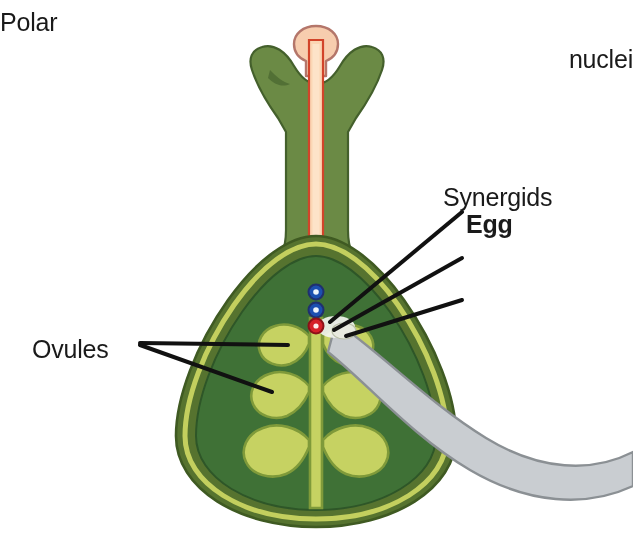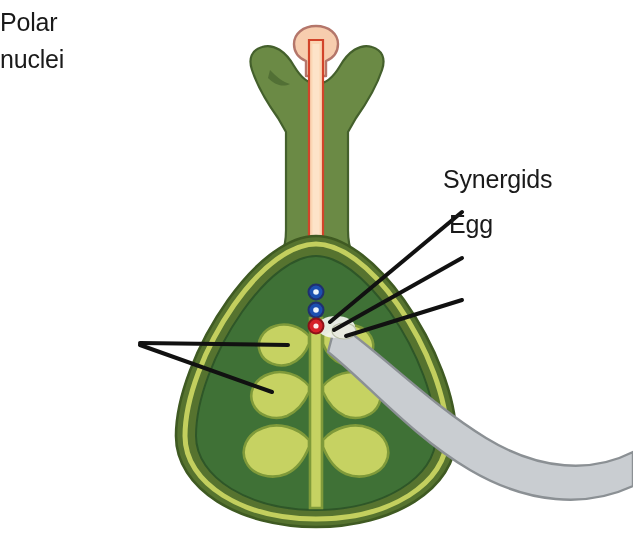--- a/index.html
+++ b/index.html
@@ -38,22 +38,22 @@
     position: absolute;
     color: #1a1a1a;
     font-family: "Liberation Sans", sans-serif;
     font-size: 25px;
     font-weight: 400;
     line-height: 1.14;
     white-space: pre;
     letter-spacing: -0.2px;
     margin-top: 8px;
   }
-  #label-synergids { left: 443px; top: 157px; }
-  #label-egg       { left: 449px; top: 202px; }
+  #label-synergids { left: 443px; top: 175px; }
+  #label-egg       { left: 466px; top: 202px; font-weight: bold; }
   #label-polar     { left: 466px; top: 248px; }
 </style>
 </head>
 <body>
 
 <div id="stage">
 
   <svg id="diagram-svg" viewBox="0 0 633 540">
 
     <path d="M 262,47
@@ -190,18 +190,19 @@
 
   </svg>
 
   <div class="label-layer">
     <div class="lbl" id="label-synergids">Synergids</div>
 
     <div class="lbl" id="label-egg">Egg</div>
 
     <div id="label-polar">
       <div class="lbl" style="position:static;">Polar</div>
-      <div class="lbl" style="position:static;">nuclei</div>
+      <div class="lbl" style="position:static;text-align:right;">nuclei</div>
     </div>
 
+    <div class="lbl" style="left:32px; top:327px;">Ovules</div>
   </div>
 
 </div>
 
 </body></html>

